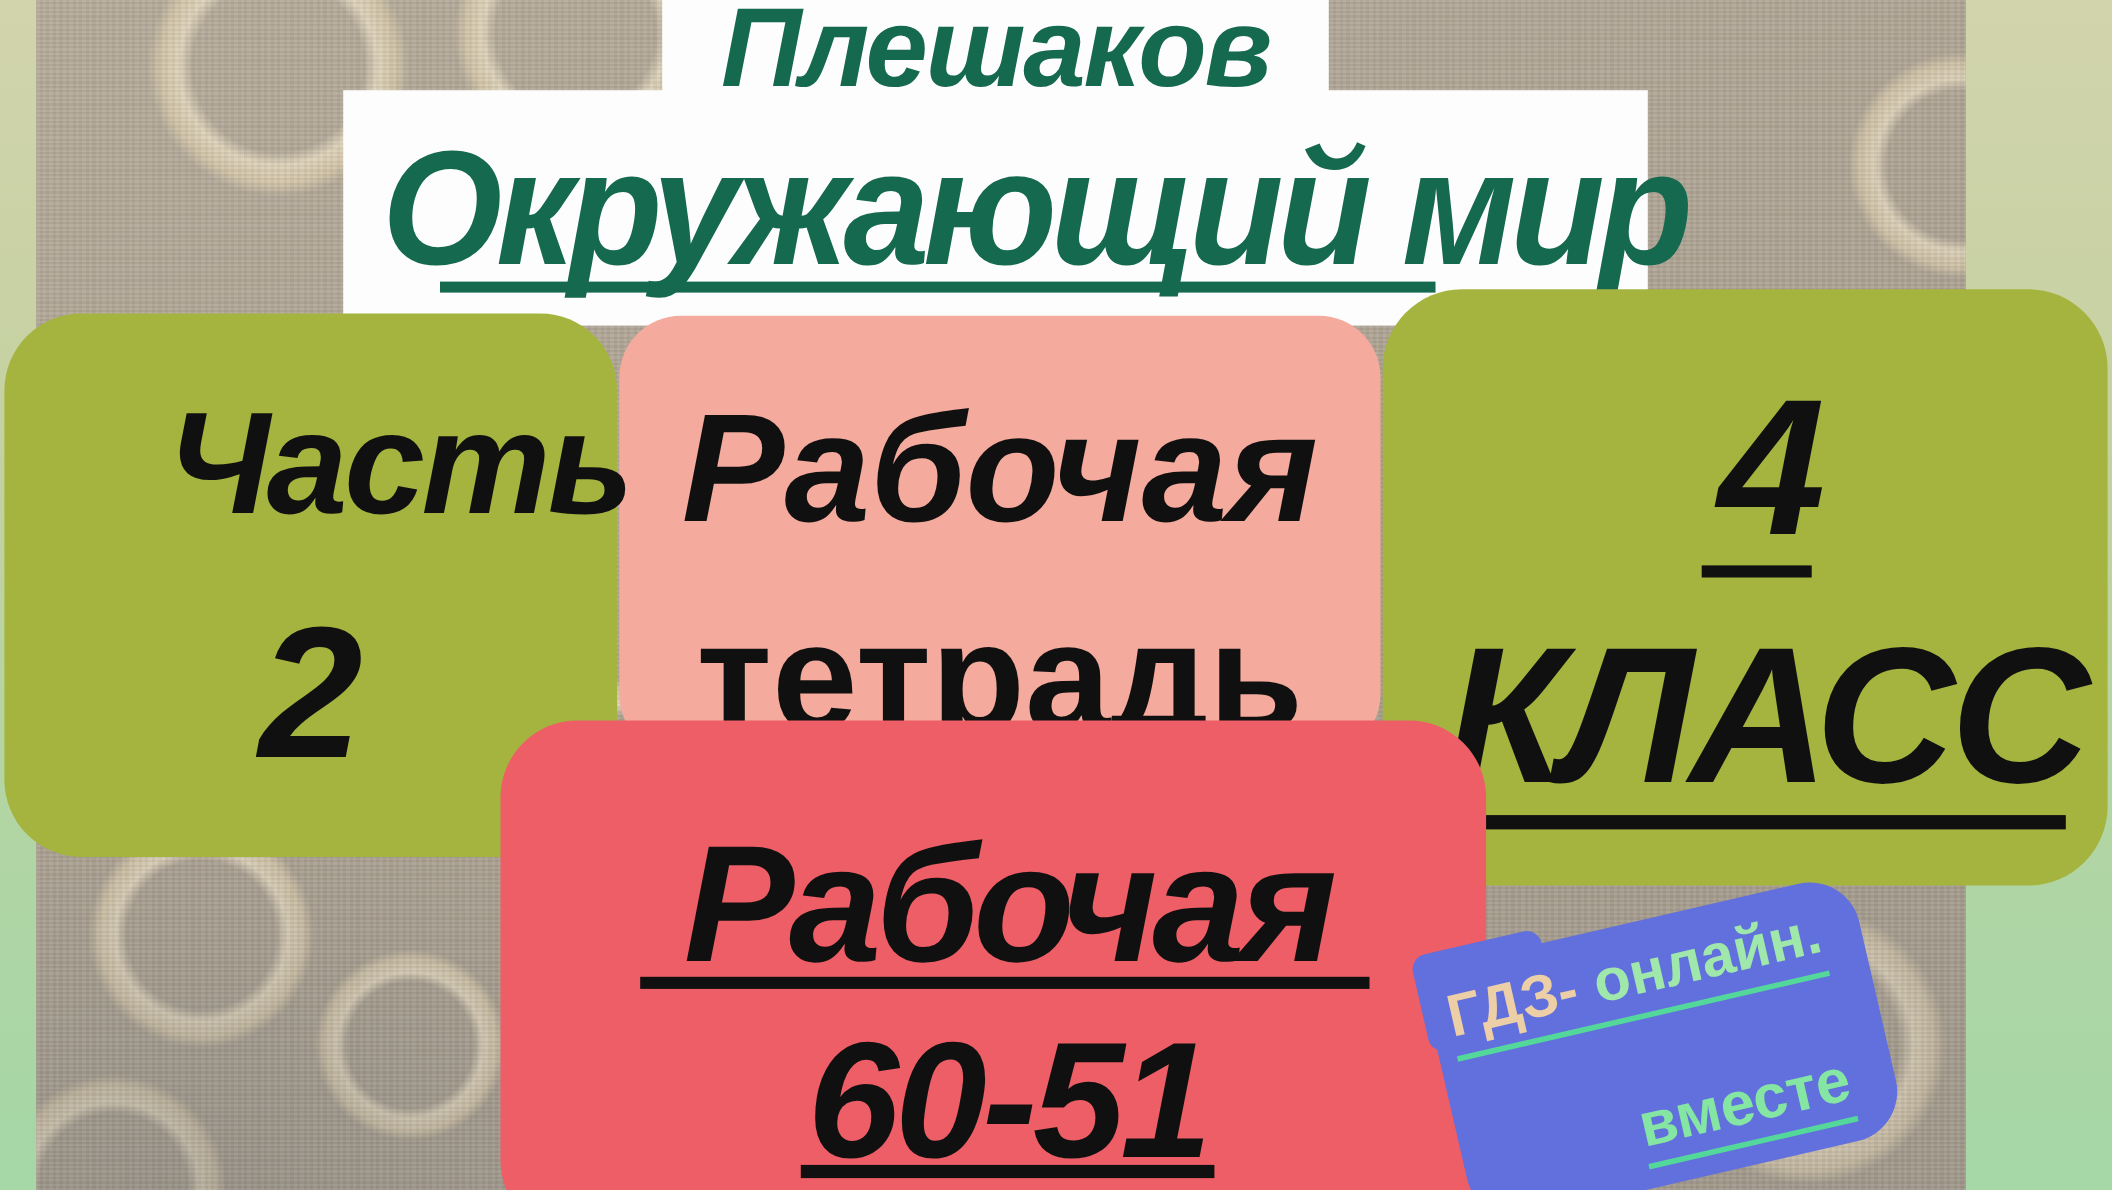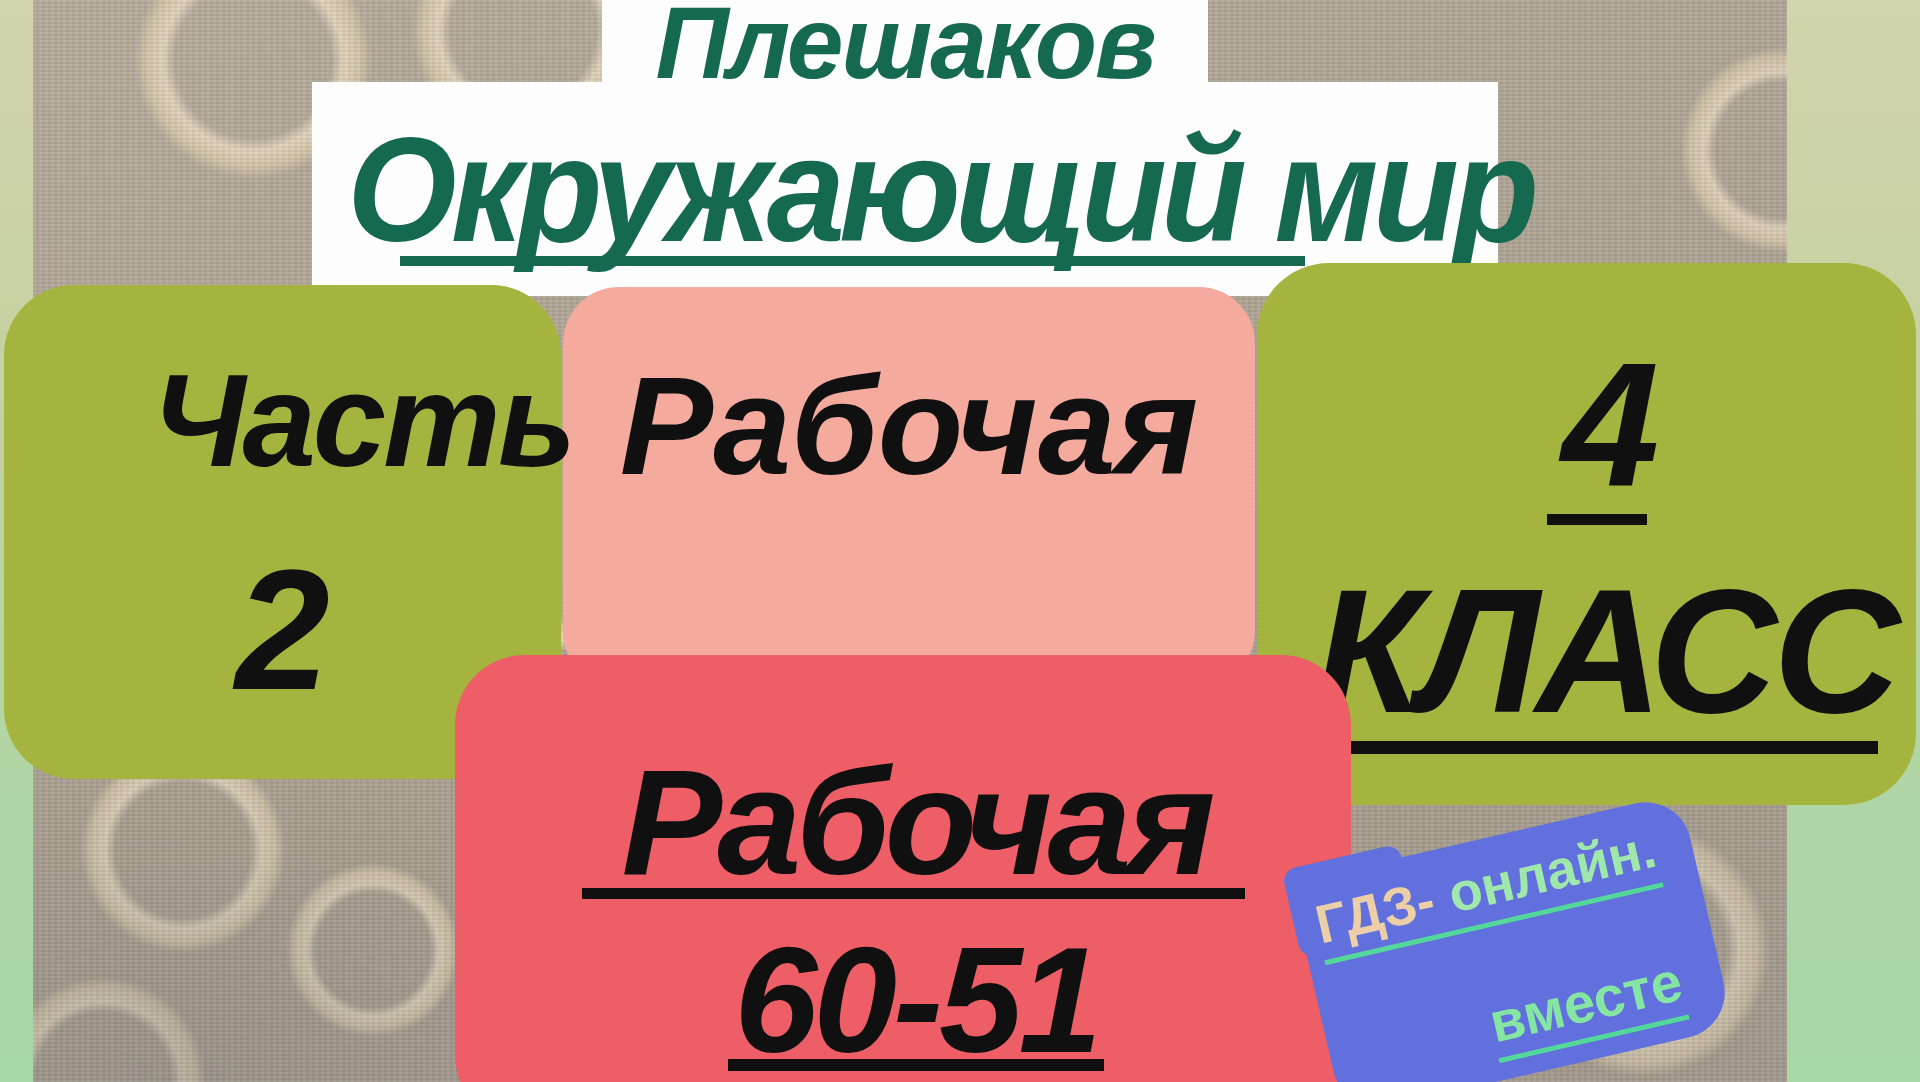--- a/index.html
+++ b/index.html
@@ -114,20 +114,21 @@
   <div class="bar subject-underline"></div>
 
   <div class="badge badge-part"></div>
   <div class="badge badge-workbook"></div>
   <div class="badge badge-grade"></div>
 
   <div class="txt ital part-word">Часть</div>
   <div class="txt ital part-number">2</div>
 
   <div class="txt workbook-line1">Рабочая</div>
+  <div class="txt workbook-line2">тетрадь</div>
 
   <div class="txt ital grade-number">4</div>
   <div class="bar grade-num-underline"></div>
   <div class="txt ital grade-word">КЛАСС</div>
   <div class="bar grade-word-underline"></div>
 
   <div class="badge badge-pages"></div>
   <div class="txt ital pages-word">Рабочая</div>
   <div class="bar pages-word-underline"></div>
   <div class="txt ital pages-range">60-51</div>

